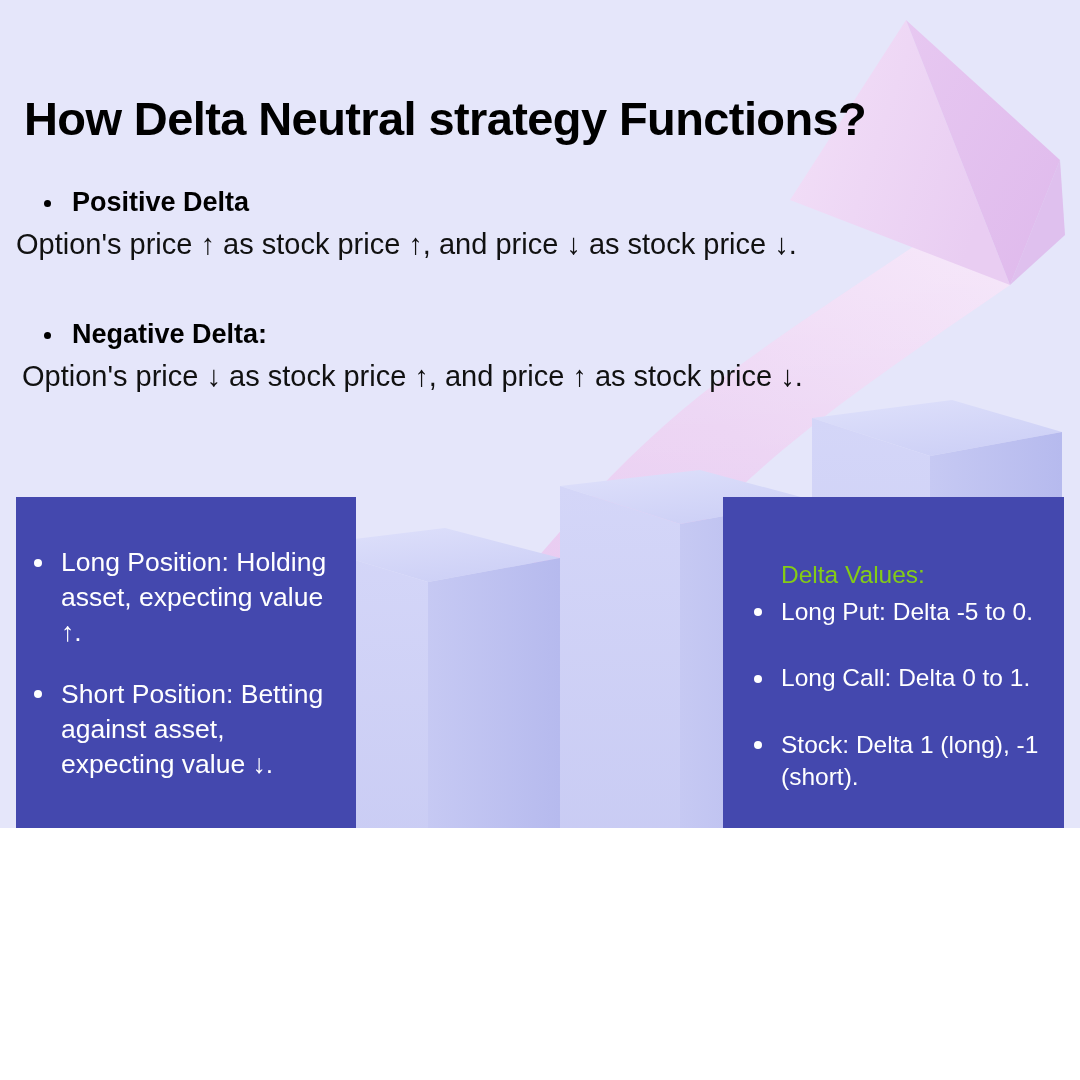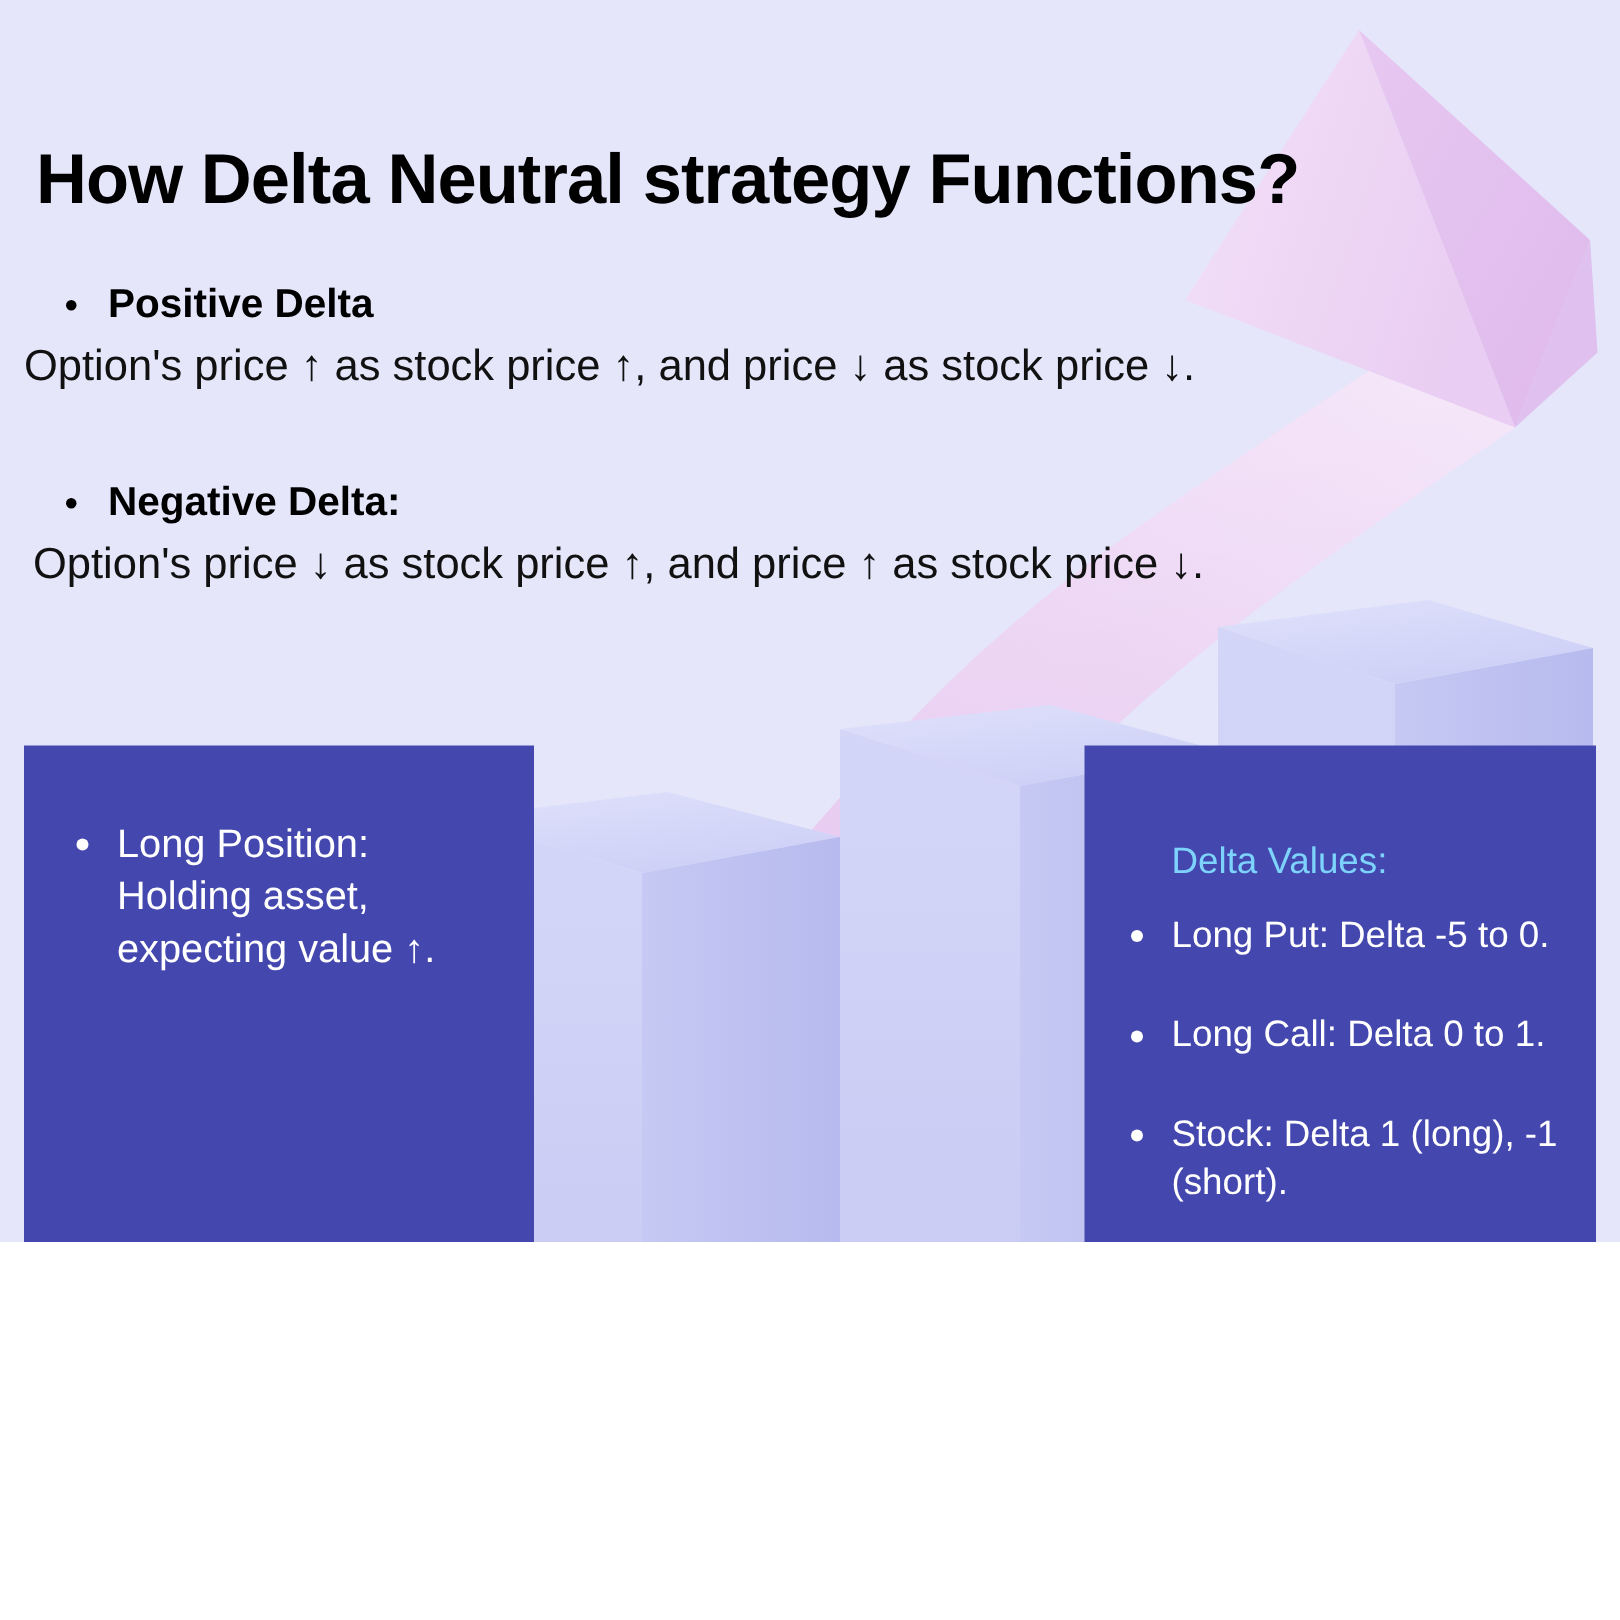--- a/index.html
+++ b/index.html
@@ -83,21 +83,21 @@
   
   .card {
     position: absolute;
     top: 497px;
     height: 422px;
     background: #4448ae;
     z-index: 6;
     box-sizing: border-box;
     overflow: hidden;
   }
-  #card-1 { left: 16px;  width: 340px; padding: 48px 26px 0 26px; }
+  #card-1 { left: 16px;  width: 340px; padding: 48px 26px 0 9px; }
   #card-2 { left: 371px; width: 341px; padding: 68px 24px 0 24px; }
   #card-3 { left: 723px; width: 341px; padding: 62px 12px 0 22px; }
 
   .card ul {
     list-style: none;
     margin: 0;
     padding: 0;
   }
   .card li {
     position: relative;
@@ -113,25 +113,25 @@
     width: 8px;
     height: 8px;
     border-radius: 50%;
     background: #ffffff;
   }
   #card-1 li { font-size: 26.5px; }
   #card-2 li { font-size: 24.5px; }
   #card-3 li { font-size: 24.5px; margin-bottom: 34px; }
 
   .card-lead {
-    color: #7dd3fc;
+    color: #84cc16;
     font-size: 24.5px;
     line-height: 1.33;
     padding-left: 36px;
-    margin: 0 0 16px 0;
+    margin: 0 0 4px 0;
   }
 </style>
 </head>
 <body>
 
 <div id="canvas">
 
   <svg id="decor" viewBox="0 0 1080 1080">
     <defs>
       <linearGradient id="ribbonGrad" x1="0" y1="1" x2="1" y2="0">
@@ -235,20 +235,24 @@
     </div>
     <div class="delta-body">Option's price ↑ as stock price ↑, and price ↓ as stock price ↓.</div>
   </div>
 
   <div class="card" id="card-1">
     <ul>
       <li>
         <span class="dot"></span>
         <span>Long Position: Holding asset, expecting value ↑.</span>
       </li>
+      <li>
+        <span class="dot"></span>
+        <span>Short Position: Betting against asset, expecting value ↓.</span>
+      </li>
     </ul>
   </div>
 
 
   <div class="card" id="card-3">
     <p class="card-lead">Delta Values:</p>
     <ul>
       <li>
         <span class="dot"></span>
         <span>Long Put: Delta -5 to 0.</span>

